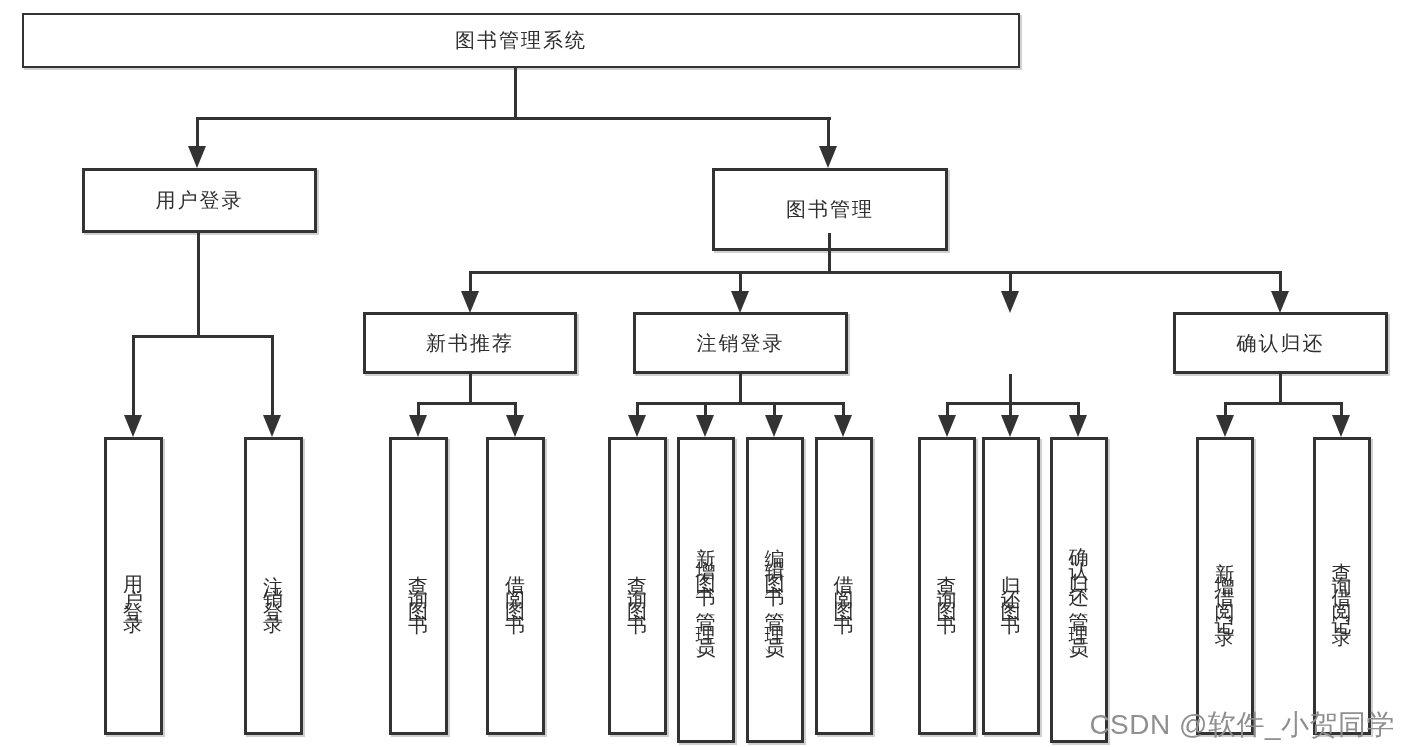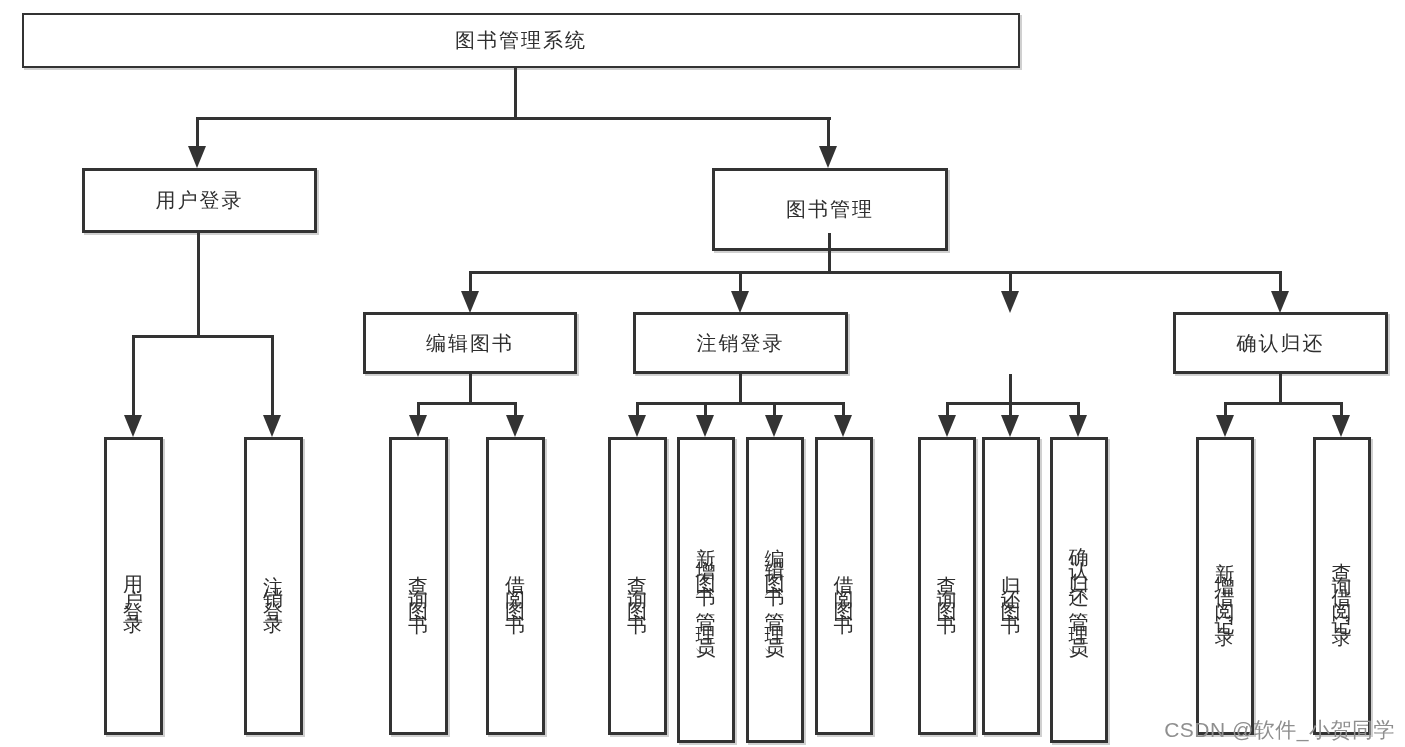--- a/index.html
+++ b/index.html
@@ -20,21 +20,21 @@
   }
   .vline{position:absolute;width:3px;background:#333333;}
   .hline{position:absolute;height:3px;background:#333333;}
   .arrow{
     position:absolute;width:0;height:0;
     border-left:9px solid transparent;border-right:9px solid transparent;
     border-top:22px solid #333333;
   }
   .watermark{
     position:absolute;right:10px;bottom:3px;z-index:10;
-    font-size:21px;color:#8f8f8f;letter-spacing:0.5px;white-space:nowrap;
+    font-size:28px;color:#8f8f8f;letter-spacing:0.5px;white-space:nowrap;
   }
 </style>
 </head>
 <body>
 
 <div class="canvas">
 
   <div class="box root-box" style="left:22px;top:13px;width:998px;height:55px;">
     <span class="lbl">图书管理系统</span>
   </div>
@@ -65,21 +65,21 @@
   <div class="vline" style="left:469px;top:271px;height:22px;"></div>
   <div class="arrow" style="left:461px;top:291px;"></div>
   <div class="vline" style="left:739px;top:271px;height:22px;"></div>
   <div class="arrow" style="left:731px;top:291px;"></div>
   <div class="vline" style="left:1009px;top:271px;height:22px;"></div>
   <div class="arrow" style="left:1001px;top:291px;"></div>
   <div class="vline" style="left:1279px;top:271px;height:22px;"></div>
   <div class="arrow" style="left:1271px;top:291px;"></div>
 
   <div class="box" style="left:363px;top:312px;width:214px;height:62px;">
-    <span class="lbl">编辑图书</span>
+    <span class="lbl">新书推荐</span>
   </div>
   <div class="box" style="left:633px;top:312px;width:215px;height:62px;">
     <span class="lbl">注销登录</span>
   </div>
   <div class="box" style="left:1173px;top:312px;width:215px;height:62px;">
     <span class="lbl">确认归还</span>
   </div>
 
   <div class="vline" style="left:469px;top:374px;height:30px;"></div>
   <div class="hline" style="left:417px;top:402px;width:100px;"></div>

